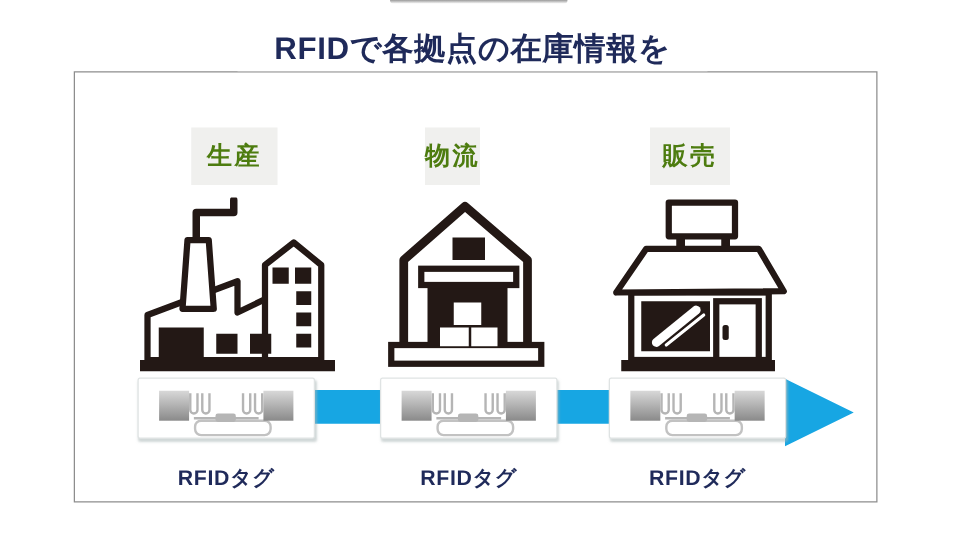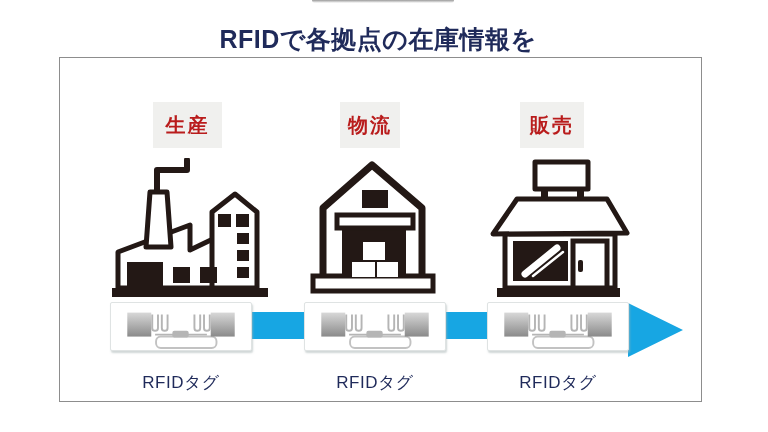--- a/index.html
+++ b/index.html
@@ -17,51 +17,51 @@
     border:1.5px solid #8d8d8d;box-sizing:border-box;z-index:0;
   }
   .title{
     position:absolute;left:190px;top:26px;width:376px;z-index:5;
     background:#ffffff;text-align:center;color:#1f2a5a;
     font-size:25px;font-weight:bold;line-height:27px;letter-spacing:0.5px;
     padding-bottom:4px;
   }
   .stage-label{
     position:absolute;top:102px;height:46px;background:#f0f0ee;
-    color:#b91c1c;font-size:20px;font-weight:bold;line-height:46px;
+    color:#4d7c0f;font-size:20px;font-weight:bold;line-height:46px;
     text-align:center;letter-spacing:2px;z-index:1;
   }
   .icon-wrap{position:absolute;top:158px;width:160px;height:140px;z-index:1;}
   .arrow-svg{position:absolute;left:170px;top:295px;width:520px;height:70px;z-index:1;}
   .tag-box{
     position:absolute;top:302px;width:142px;height:49px;box-sizing:border-box;
     background:#ffffff;border:1px solid #dfe3e3;border-radius:2px;
     box-shadow:1px 2px 2px rgba(170,182,182,0.55);z-index:2;
   }
   .tag-box svg{display:block;width:100%;height:100%;}
   .tag-label{
     position:absolute;top:371px;width:142px;text-align:center;z-index:2;
-    color:#1f2a5a;font-size:17px;font-weight:normal;letter-spacing:0.5px;
+    color:#1f2a5a;font-size:17px;font-weight:bold;letter-spacing:0.5px;
   }
 </style>
 </head>
 <body>
 
 <div class="canvas">
 
   <div class="top-artifact"></div>
 
   <div class="frame"></div>
 
   <div class="title">
     <div>RFIDで各拠点の在庫情報を</div>
   </div>
 
   <div class="stage-label" style="left:153px;width:69px;">生産</div>
-  <div class="stage-label" style="left:340px;width:60px;">物流</div>
+  <div class="stage-label" style="left:340px;width:44px;">物流</div>
   <div class="stage-label" style="left:520px;width:64px;">販売</div>
 
   <div class="icon-wrap" style="left:110px;">
     <svg viewBox="0 0 160 140" xmlns="http://www.w3.org/2000/svg">
       <g stroke="#231815" stroke-width="5" fill="#ffffff" stroke-linejoin="round">
         <path d="M8,130 V94 L80,67 V92 L130,68 V130 Z"></path>
         <path d="M102,130 V54 L125,36 L147,54 V130 Z"></path>
         <path d="M40,34 L57,34 L61,89 L36,89 Z"></path>
       </g>
       <path d="M47,33 V12 H77 V2" fill="none" stroke="#231815" stroke-width="6" stroke-linecap="round" stroke-linejoin="round"></path>

